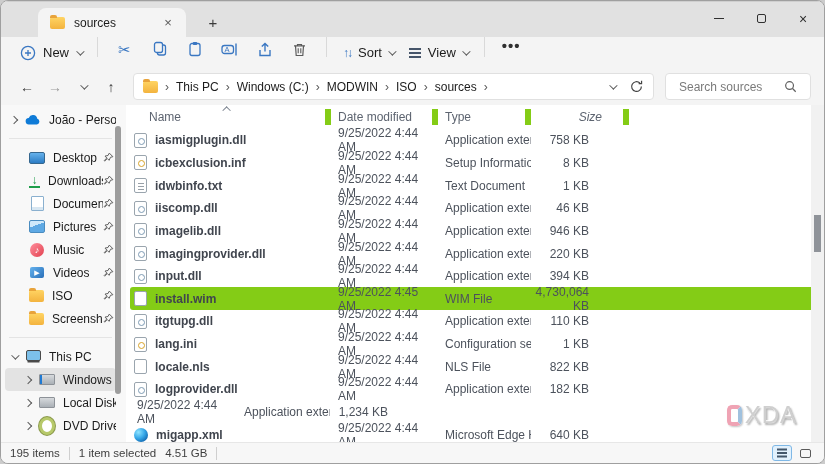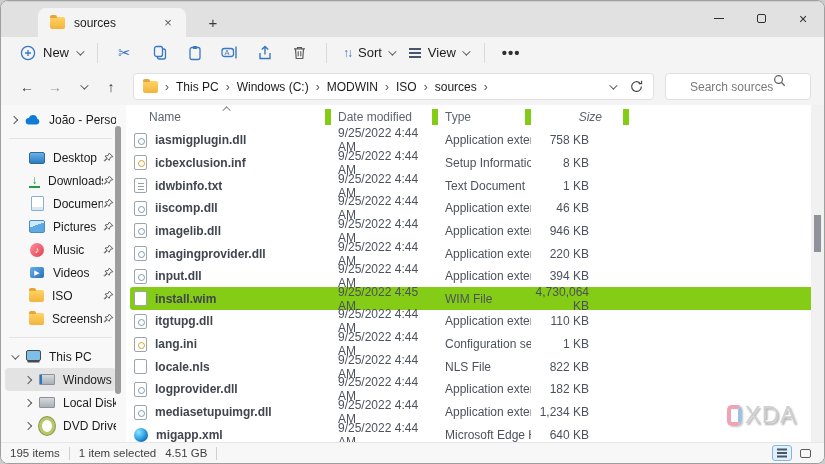--- a/index.html
+++ b/index.html
@@ -17,21 +17,21 @@
     color:#5a5a5a; font-size:13px; border-radius:3px; }
   .newtab { width:26px; height:24px; margin-left:14px; margin-bottom:3px; display:flex; align-items:center;
     justify-content:center; font-size:15px; color:#3a3a3a; }
   .win-controls { position:absolute; right:0; top:0; height:33px; display:flex; }
   .win-btn { width:42px; height:100%; display:flex; align-items:center; justify-content:center; color:#303030; }
   .glyph-min { width:10px; height:1px; background:#303030; }
   .glyph-max { width:9px; height:9px; border:1px solid #303030; border-radius:2px; }
   .glyph-close { font-size:14px; line-height:1; }
 
   
-  .toolbar { height:31px; display:flex; align-items:center; padding-left:13px; flex:0 0 auto; background:#f4f4f4;}
+  .toolbar { height:31px; display:flex; padding-left:13px; flex:0 0 auto; background:#f4f4f4;}
   .tb-new { display:flex; align-items:center; gap:7px; font-size:13px; color:#1b1b1b; padding:3px 6px; }
   .tb-sep { width:1px; height:20px; background:#d9d9d9; margin:0 9px; }
   .tb-ic { width:35px; height:24px; display:flex; align-items:center; justify-content:center; }
   .ic-cut { color:#3a77c2; font-size:15px; line-height:1; }
   .tb-drop { display:flex; align-items:center; gap:6px; font-size:13px; color:#1b1b1b; padding:3px 7px; }
   .ic-sort { color:#3a77c2; font-size:12px; letter-spacing:-2px; font-weight:bold; margin-right:1px;}
   .ic-view { width:12px; height:2px; background:#46556a; box-shadow:0 -4px 0 #46556a, 0 4px 0 #46556a; margin:0 1px;}
   .tb-more { font-size:15px; font-weight:bold; color:#303030; padding:0 8px; letter-spacing:1px;}
   .chev { width:6px; height:6px; border-right:1.3px solid #5a5a5a; border-bottom:1.3px solid #5a5a5a; display:inline-block; }
   .chev-d { transform:rotate(45deg) translateY(-2px); }
@@ -41,21 +41,21 @@
   
   .addressbar { height:37px; display:flex; align-items:center; padding:0 13px; gap:2px; flex:0 0 auto; background:#f4f4f4;}
   .nav-btn { width:26px; height:26px; display:flex; align-items:center; justify-content:center; font-size:14px; color:#3a3a3a; }
   .nav-fwd { color:#9a9a9a; }
   .addr-field { flex:1; height:27px; background:#fff; border:1px solid #e0e0e0; border-radius:4px;
     display:flex; align-items:center; padding:0 9px; margin:0 9px 0 7px; font-size:12px; color:#1b1b1b; }
   .crumb-sep { color:#5a5a5a; margin:0 7px; font-size:12px; }
   .crumb { cursor:default; }
   .addr-right { margin-left:auto; display:flex; align-items:center; gap:14px; }
   .search-box { width:146px; height:27px; background:#fff; border:1px solid #e0e0e0; border-radius:4px;
-    display:flex; padding:0 24px; }
+    display:flex; align-items:center; padding:0 13px; }
   .search-box input { border:none; outline:none; flex:1; font-size:12px; color:#1b1b1b; min-width:0;
     font-family:"Liberation Sans","DejaVu Sans",sans-serif; background:transparent;}
   .search-box input::placeholder { color:#7a7a7a; }
 
   
   .main { flex:1; display:flex; background:#fff; position:relative; overflow:hidden; }
 
   
   .sidebar { width:125px; flex:0 0 auto; background:#f8f8f8; padding-top:3px; font-size:12px; color:#1b1b1b; position:relative; overflow:hidden;}
   .sb-row { height:23px; display:flex; align-items:center; margin:0 10px 0 4px; border-radius:4px; padding-left:6px; }
@@ -491,24 +491,20 @@
           <div class="row">
     <div class="c-name">
       <span class="ficon icon-dll"></span>
       <span>logprovider.dll</span>
     </div>
     <div class="c-date">9/25/2022 4:44 AM</div>
     <div class="c-type">Application extension</div>
     <div class="c-size">182 KB</div>
   </div>
           <div class="row">
-    <div class="c-name">
-      <span class="ficon icon-dll"></span>
-      <span>mediasetupuimgr.dll</span>
-    </div>
     <div class="c-date">9/25/2022 4:44 AM</div>
     <div class="c-type">Application extension</div>
     <div class="c-size">1,234 KB</div>
   </div>
           <div class="row">
     <div class="c-name">
       <span class="ficon icon-edge"></span>
       <span>migapp.xml</span>
     </div>
     <div class="c-date">9/25/2022 4:44 AM</div>

